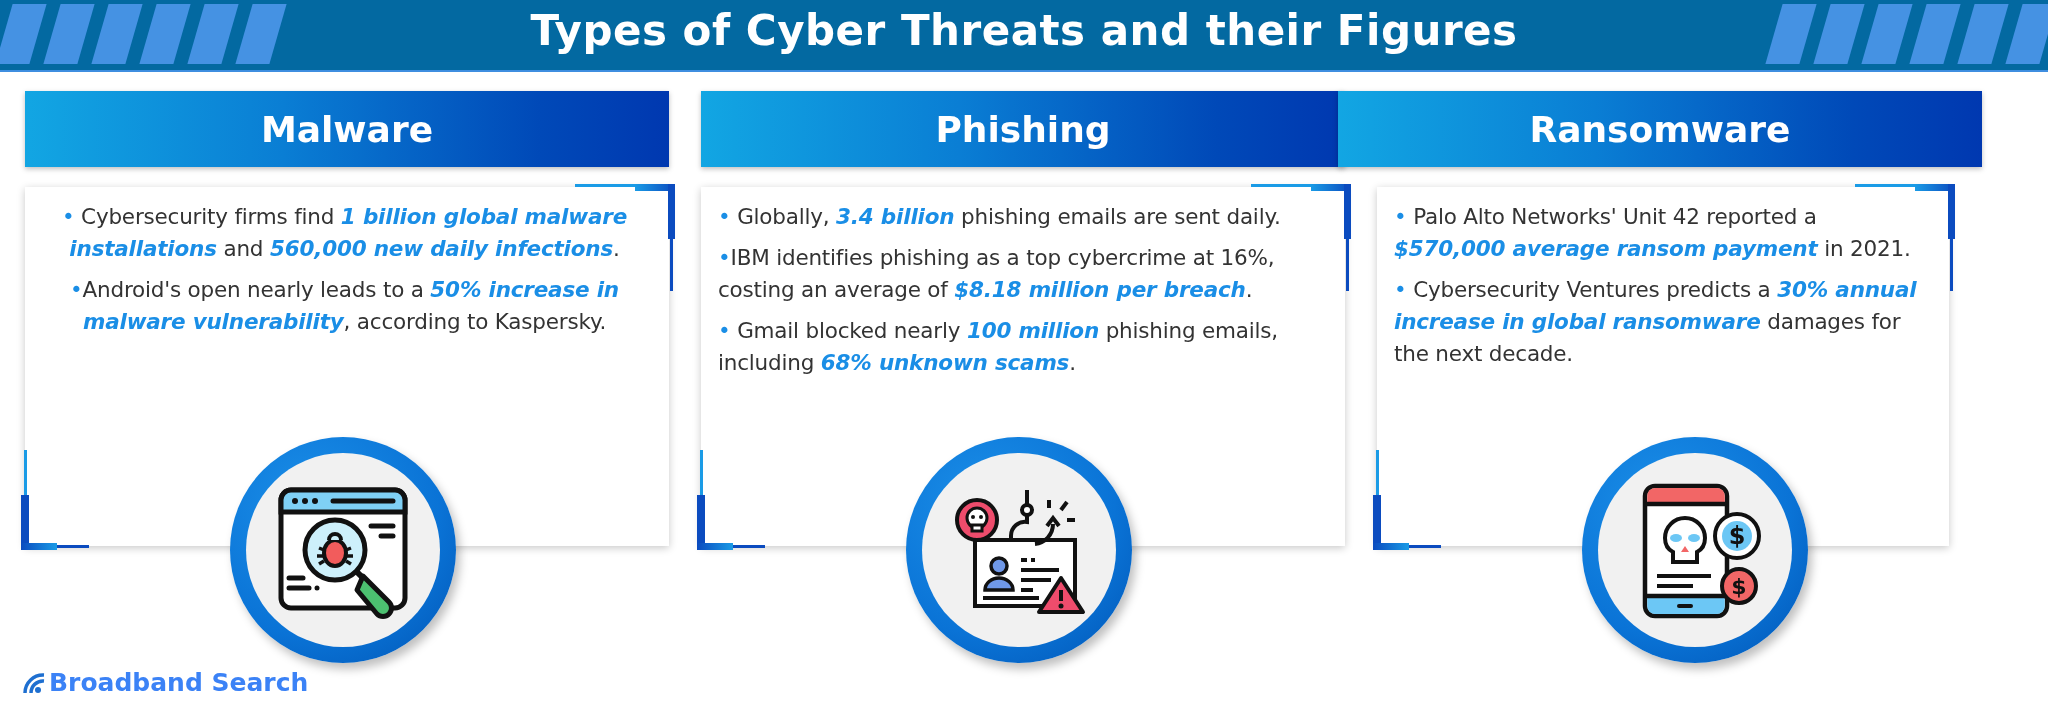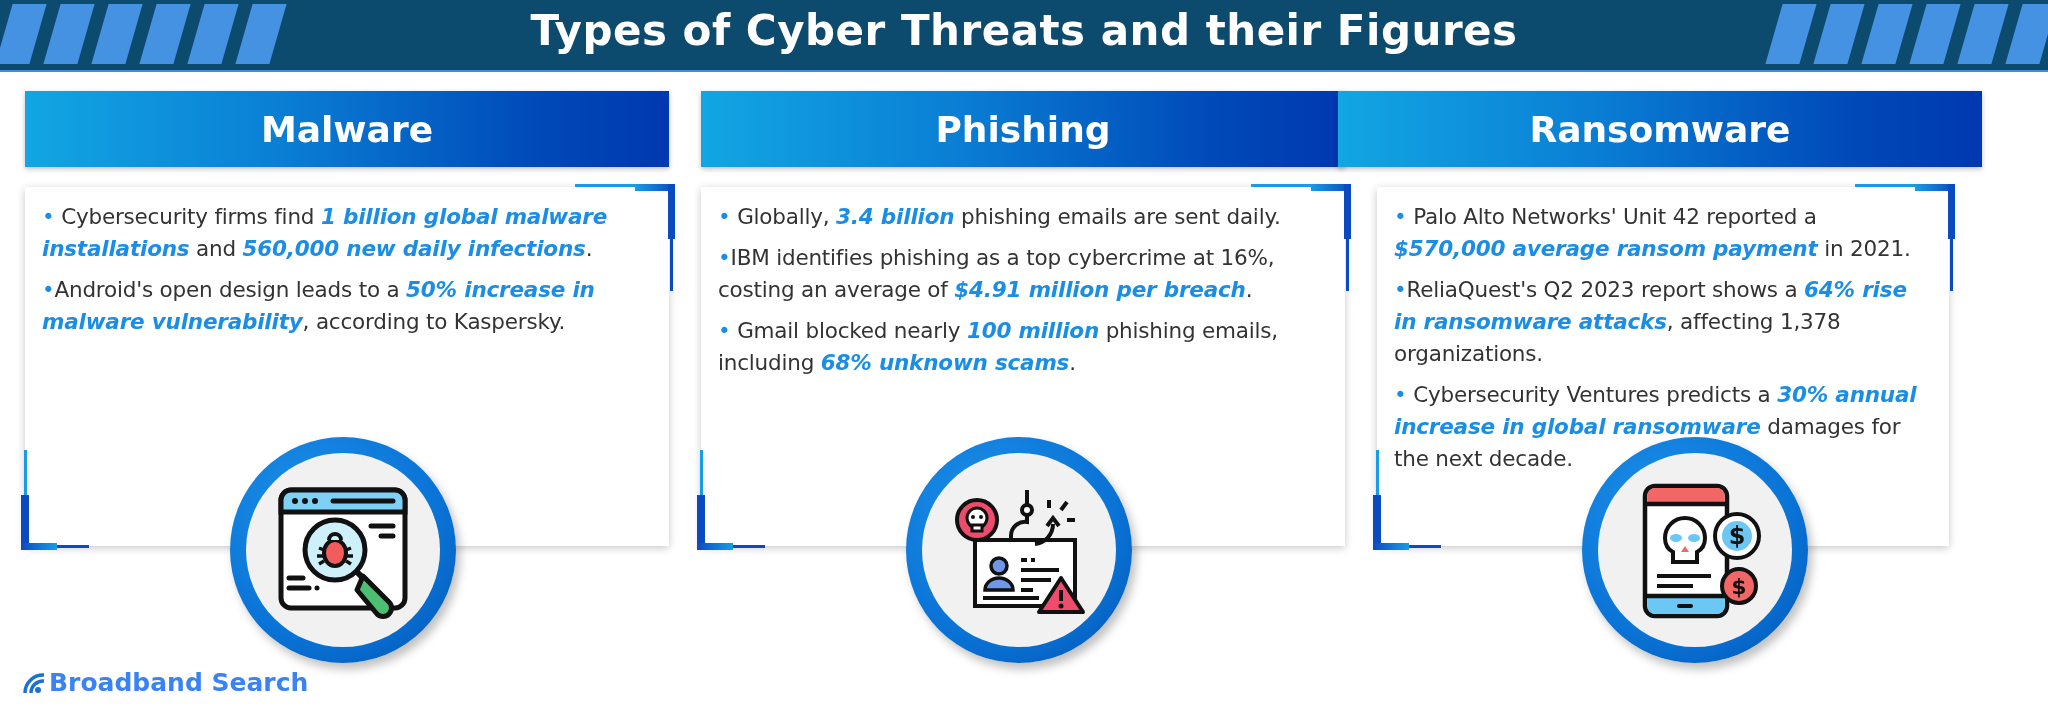--- a/index.html
+++ b/index.html
@@ -1,21 +1,21 @@
 <!DOCTYPE html>
 <html><head>
 <meta charset="utf-8">
 <style>
   * { box-sizing: border-box; margin: 0; padding: 0; }
   html, body { width: 2048px; height: 720px; background: #ffffff; overflow: hidden; }
   body { position: relative; font-family: "Liberation Sans", "DejaVu Sans", sans-serif; }
 
   .topbar {
     position: absolute; left: 0; top: 0; width: 2048px; height: 72px;
-    background: #0c4a6e; border-bottom: 2px solid #3f8ee0;
+    background: #0369a1; border-bottom: 2px solid #3f8ee0;
   }
   .stripes { position: absolute; top: 4px; height: 60px; display: flex; gap: 14px; }
   .stripes.left { left: 4px; }
   .stripes.right { right: 0px; }
   .stripe {
     width: 34px; height: 60px; background: #4592e3;
     transform: skewX(-16deg);
   }
   .main-title {
     position: absolute; left: 0; right: 0; top: 6px; text-align: center;
@@ -95,72 +95,71 @@
     <div class="stripe"></div>
       <div class="stripe"></div>
       <div class="stripe"></div>
     <div class="stripe"></div>
       <div class="stripe"></div>
       <div class="stripe"></div>
   </div>
 </div>
 
 <div class="card-header" style="left:25px;width:644px;">Malware</div>
-<div class="card-body" style="left:25px;width:644px;">
+<div class="card-body" style="left:25px;width:644px;text-align:center;">
   <div class="corner-tr">
       <div class="h1"></div>
       <div class="h2"></div>
       <div class="v1"></div>
       <div class="v2"></div>
     </div>
   <div class="corner-bl">
       <div class="v1"></div>
       <div class="v2"></div>
       <div class="h1"></div>
       <div class="h2"></div>
     </div>
   <p class="bullet"><span class="dot">• </span><span>Cybersecurity firms find </span><span class="hl">1 billion global malware installations</span><span> and </span><span class="hl">560,000 new daily infections</span><span>.</span></p>
-  <p class="bullet"><span class="dot">•</span><span>Android's open design leads to a </span><span class="hl">50% increase in malware vulnerability</span><span>, according to Kaspersky.</span></p>
+  <p class="bullet"><span class="dot">•</span><span>Android's open nearly leads to a </span><span class="hl">50% increase in malware vulnerability</span><span>, according to Kaspersky.</span></p>
 </div>
 
 <div class="card-header" style="left:701px;width:644px;">Phishing</div>
 <div class="card-body" style="left:701px;width:644px;">
   <div class="corner-tr">
       <div class="h1"></div>
       <div class="h2"></div>
       <div class="v1"></div>
       <div class="v2"></div>
     </div>
   <div class="corner-bl">
       <div class="v1"></div>
       <div class="v2"></div>
       <div class="h1"></div>
       <div class="h2"></div>
     </div>
   <p class="bullet"><span class="dot">• </span><span>Globally, </span><span class="hl">3.4 billion</span><span> phishing emails are sent daily.</span></p>
-  <p class="bullet"><span class="dot">•</span><span>IBM identifies phishing as a top cybercrime at 16%, costing an average of </span><span class="hl">$4.91 million per breach</span><span>.</span></p>
+  <p class="bullet"><span class="dot">•</span><span>IBM identifies phishing as a top cybercrime at 16%, costing an average of </span><span class="hl">$8.18 million per breach</span><span>.</span></p>
   <p class="bullet"><span class="dot">• </span><span>Gmail blocked nearly </span><span class="hl">100 million</span><span> phishing emails, including </span><span class="hl">68% unknown scams</span><span>.</span></p>
 </div>
 
 <div class="card-header" style="left:1338px;width:644px;">Ransomware</div>
 <div class="card-body" style="left:1377px;width:572px;">
   <div class="corner-tr">
       <div class="h1"></div>
       <div class="h2"></div>
       <div class="v1"></div>
       <div class="v2"></div>
     </div>
   <div class="corner-bl">
       <div class="v1"></div>
       <div class="v2"></div>
       <div class="h1"></div>
       <div class="h2"></div>
     </div>
   <p class="bullet"><span class="dot">• </span><span>Palo Alto Networks' Unit 42 reported a </span><span class="hl">$570,000 average ransom payment</span><span> in 2021.</span></p>
-  <p class="bullet"><span class="dot">•</span><span>ReliaQuest's Q2 2023 report shows a </span><span class="hl">64% rise in ransomware attacks</span><span>, affecting 1,378 organizations.</span></p>
   <p class="bullet"><span class="dot">• </span><span>Cybersecurity Ventures predicts a </span><span class="hl">30% annual increase in global ransomware</span><span> damages for the next decade.</span></p>
 </div>
 
 <div class="icon-circle" style="left:230px;">
   <div class="icon-inner">
     <svg viewBox="0 0 140 140">
       <rect x="8" y="10" width="124" height="118" rx="10" fill="#ffffff" stroke="#111" stroke-width="5"></rect>
       <path d="M8 32 V20 a10 10 0 0 1 10 -10 H122 a10 10 0 0 1 10 10 V32 Z" fill="#7fd0f5" stroke="#111" stroke-width="5"></path>
       <circle cx="22" cy="21" r="3" fill="#111"></circle>
         <circle cx="32" cy="21" r="3" fill="#111"></circle>

